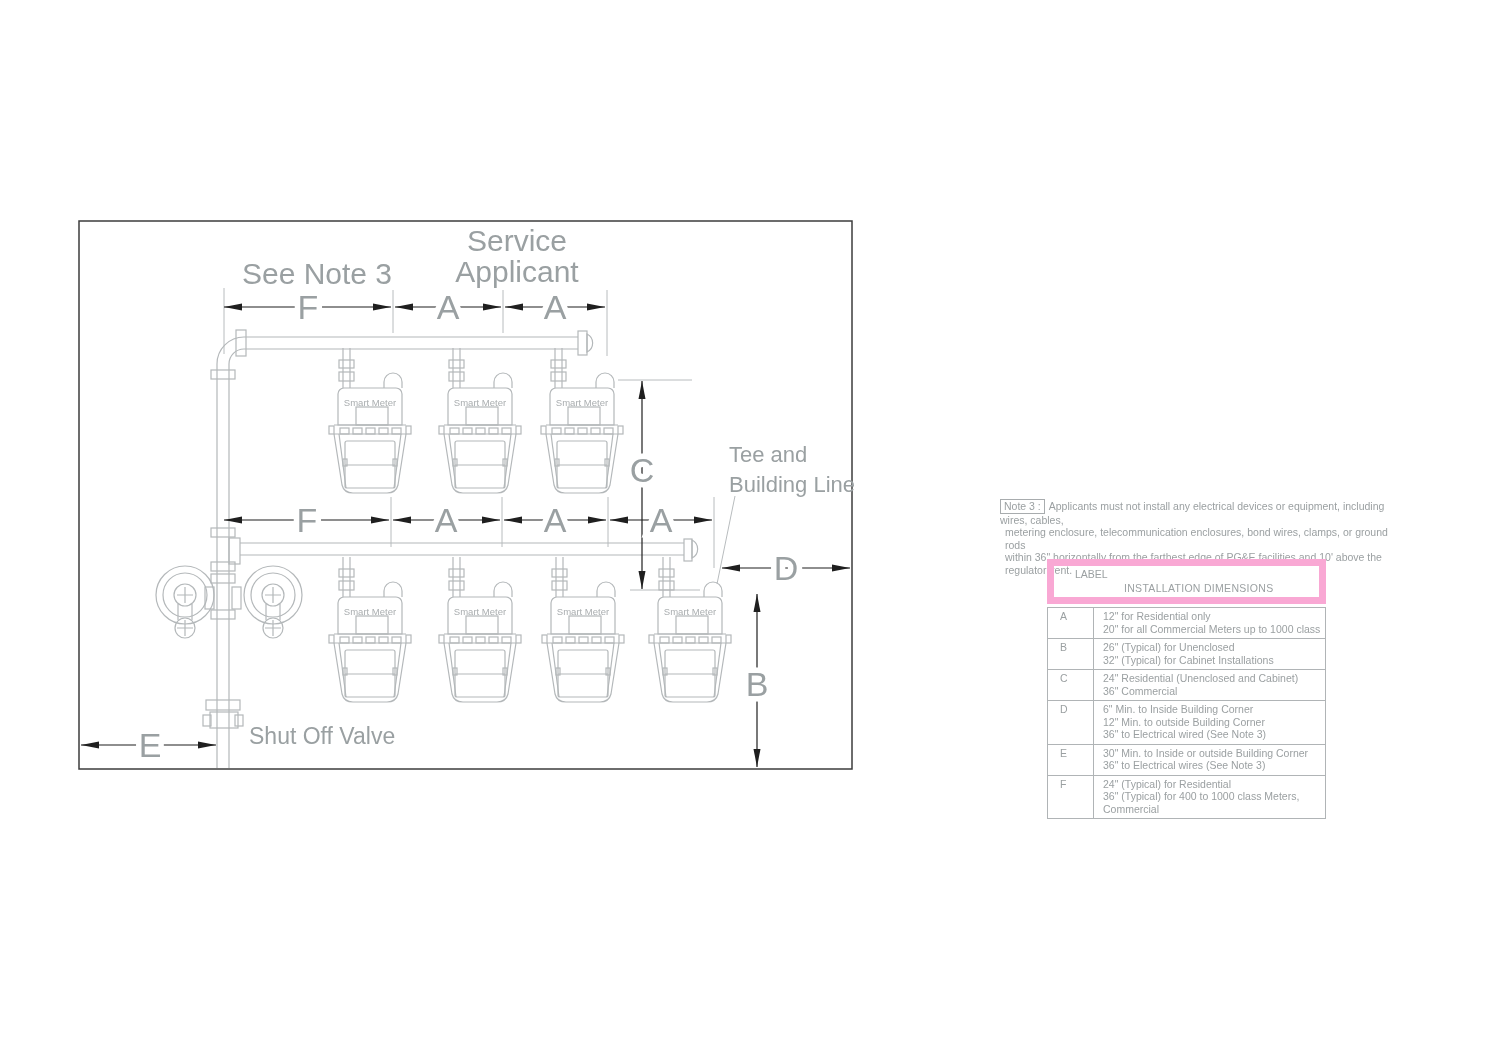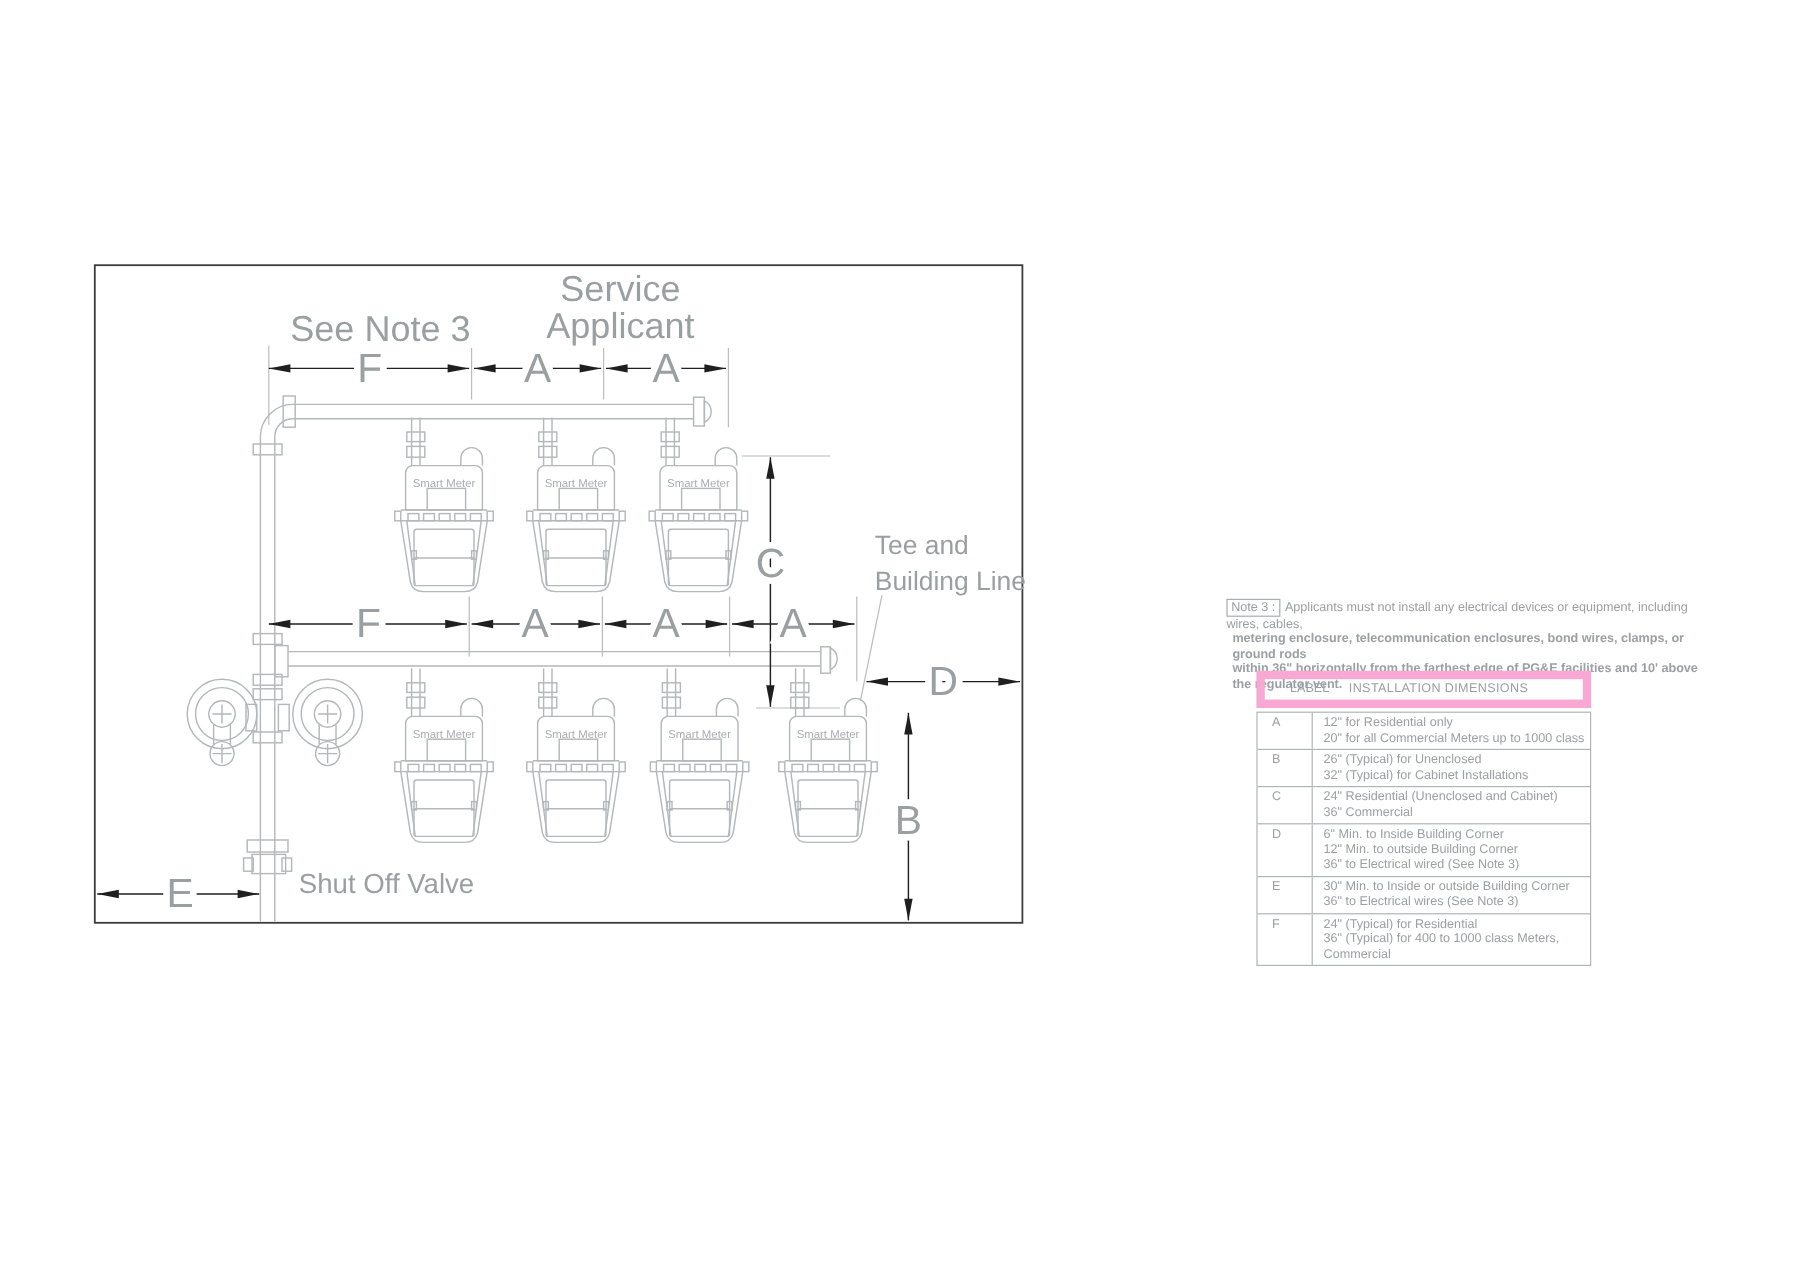--- a/index.html
+++ b/index.html
@@ -11,28 +11,28 @@
   .dim{fill:none;stroke:#1f1f1f;stroke-width:1.2;}
   .border-rect{fill:none;stroke:#3c3c3c;stroke-width:1.5;}
   text{font-family:"Liberation Sans",sans-serif;}
   .dletter{font-size:34px;fill:#9aa0a2;stroke:#fff;stroke-width:11px;paint-order:stroke;}
   .glabel{font-size:30px;fill:#9aa0a2;}
   .slabel{font-size:22px;fill:#9aa0a2;}
   .vlabel{font-size:23px;fill:#9aa0a2;}
   .mlabel{font-size:9.5px;fill:#a9adaf;}
   .title{position:absolute;left:105px;top:789px;width:786px;text-align:center;
          font-size:33px;color:#a2a6a8;white-space:nowrap;}
-  .note{position:absolute;left:1022px;top:499px;width:400px;font-size:10.5px;
+  .note{position:absolute;left:1000px;top:499px;width:400px;font-size:10.5px;
         line-height:12.5px;color:#9ba0a2;}
   .note-tag{display:inline-block;border:1px solid #a8acae;padding:0 3px;margin-right:4px;}
-  .note-cont{padding-left:5px;font-weight:bold;}
+  .note-cont{padding-left:5px;}
   .dimtable{position:absolute;left:1047px;top:559px;width:279px;font-size:10.5px;color:#9ba0a2;}
   .thead{border:7px solid #f9a8d4;display:flex;padding:2px 0 3px 12px;}
   .th-label{width:46px;padding-left:9px;box-sizing:border-box;}
-  .th-dims{flex:1;padding-left:12px;letter-spacing:0.3px;}
+  .th-dims{flex:1;padding-left:12px;letter-spacing:0.3px;margin-top:14px;}
   .tbody{border:1px solid #b0b4b6;margin-top:3px;}
   .trow{display:flex;}
   .trow + .trow{border-top:1px solid #b0b4b6;}
   .cell-label{width:46px;box-sizing:border-box;border-right:1px solid #b0b4b6;
               padding:2px 0 2px 12px;}
   .cell-lines{flex:1;padding:2px 4px 3px 9px;}
   .cell-lines div{line-height:12.5px;}
 </style>
 </head>
 <body>

